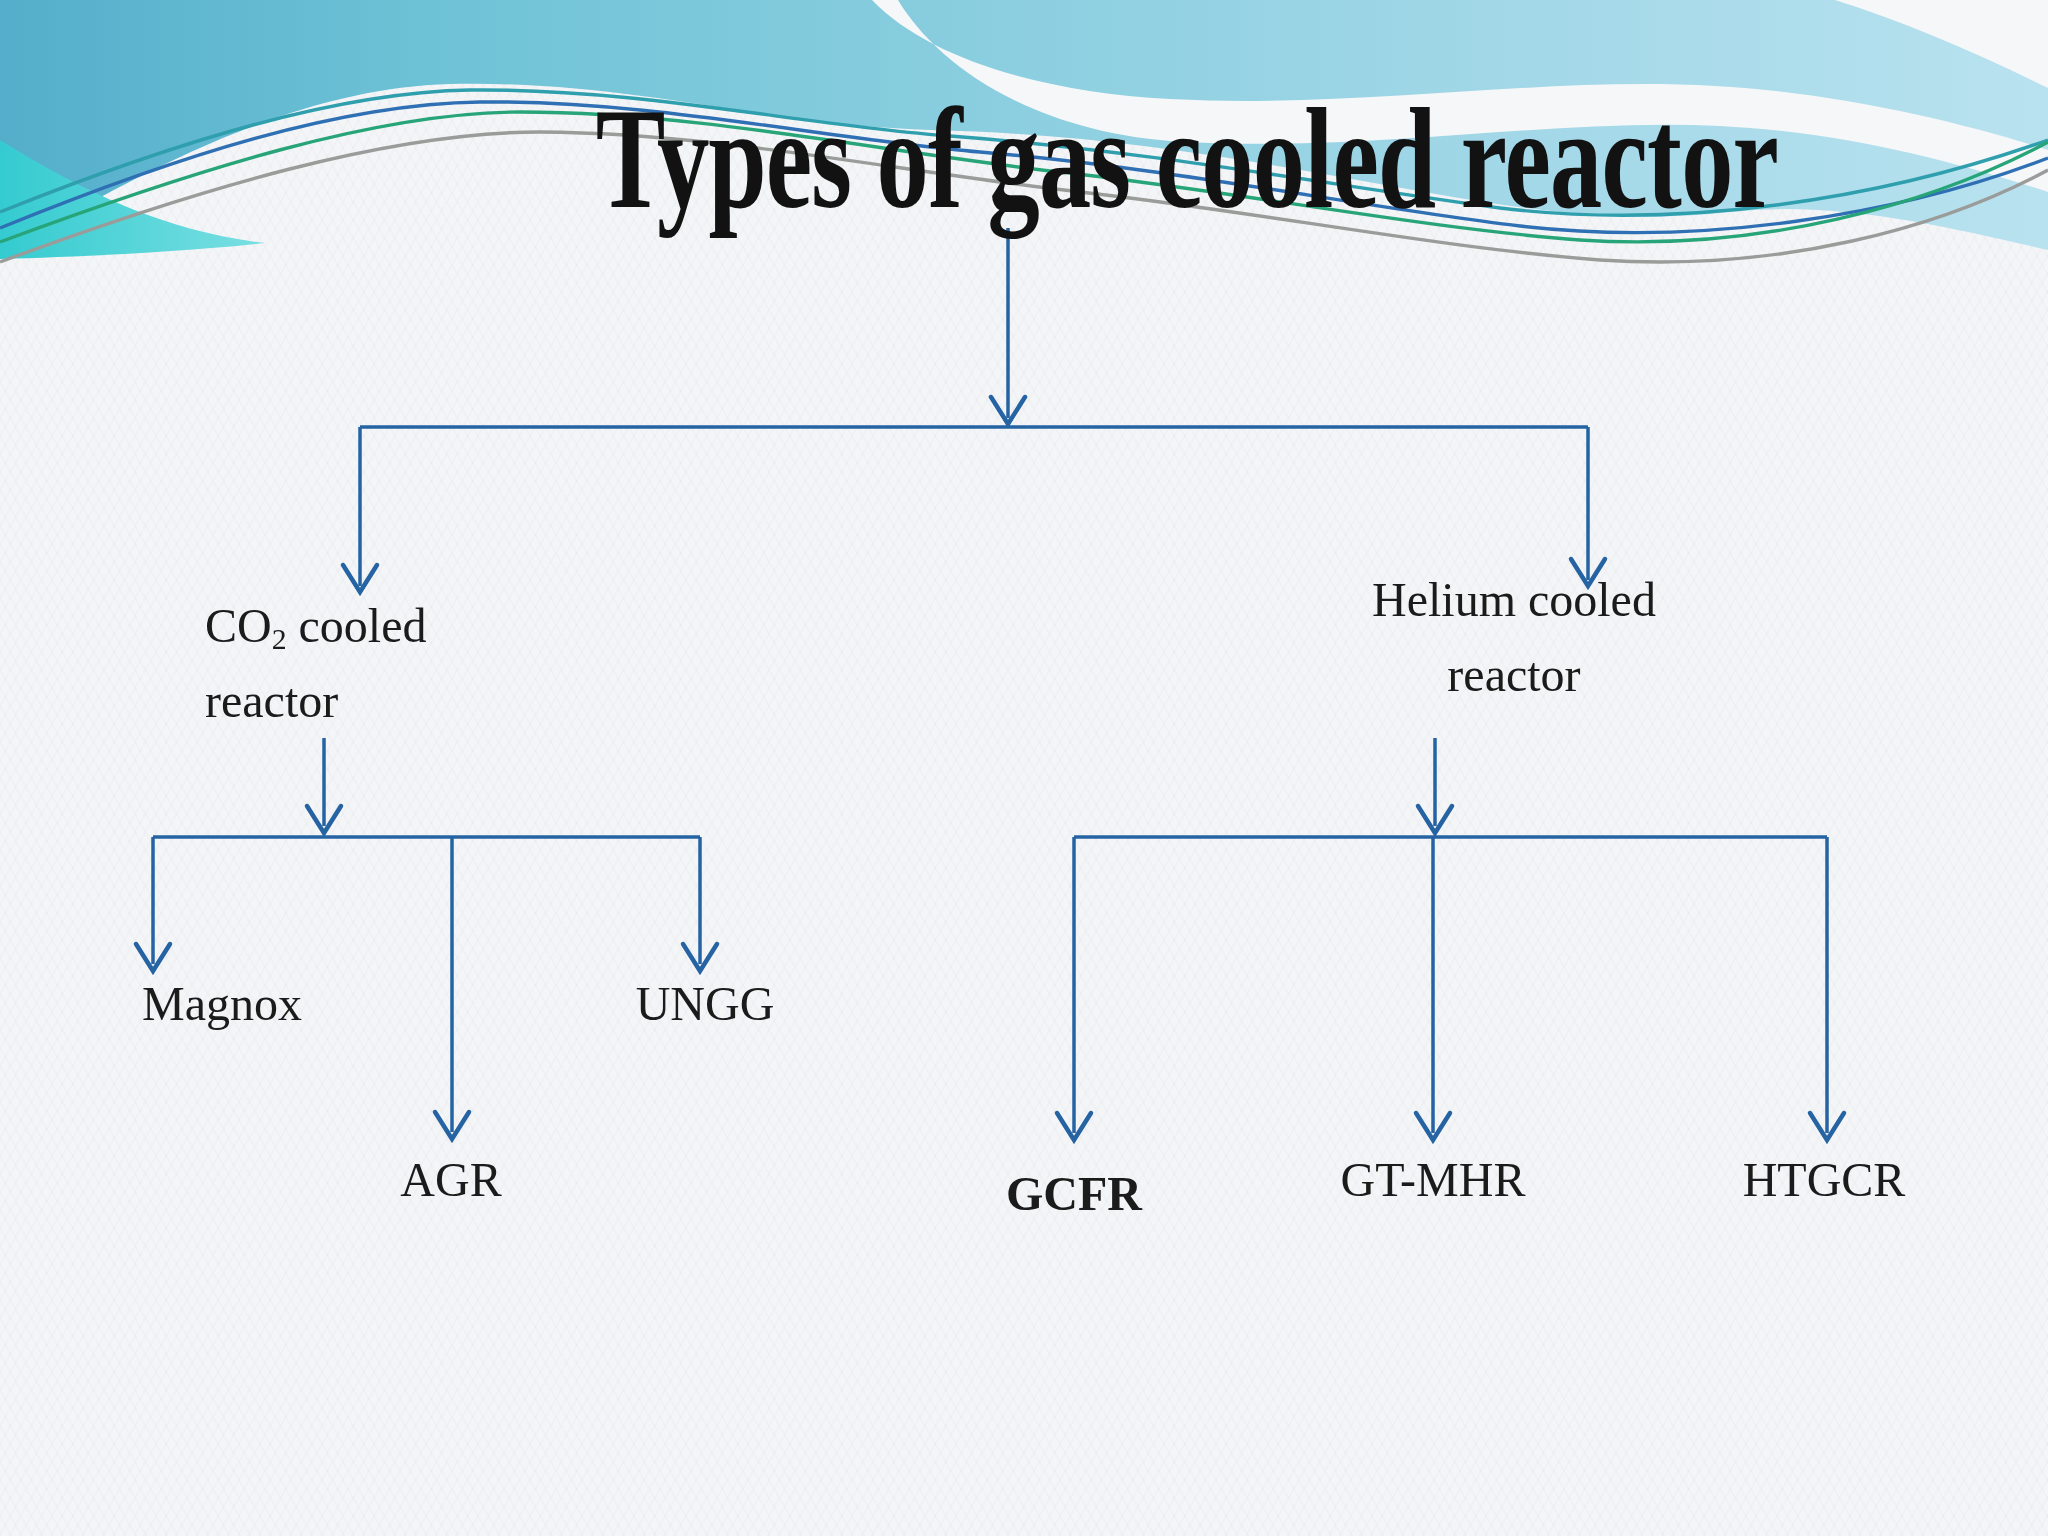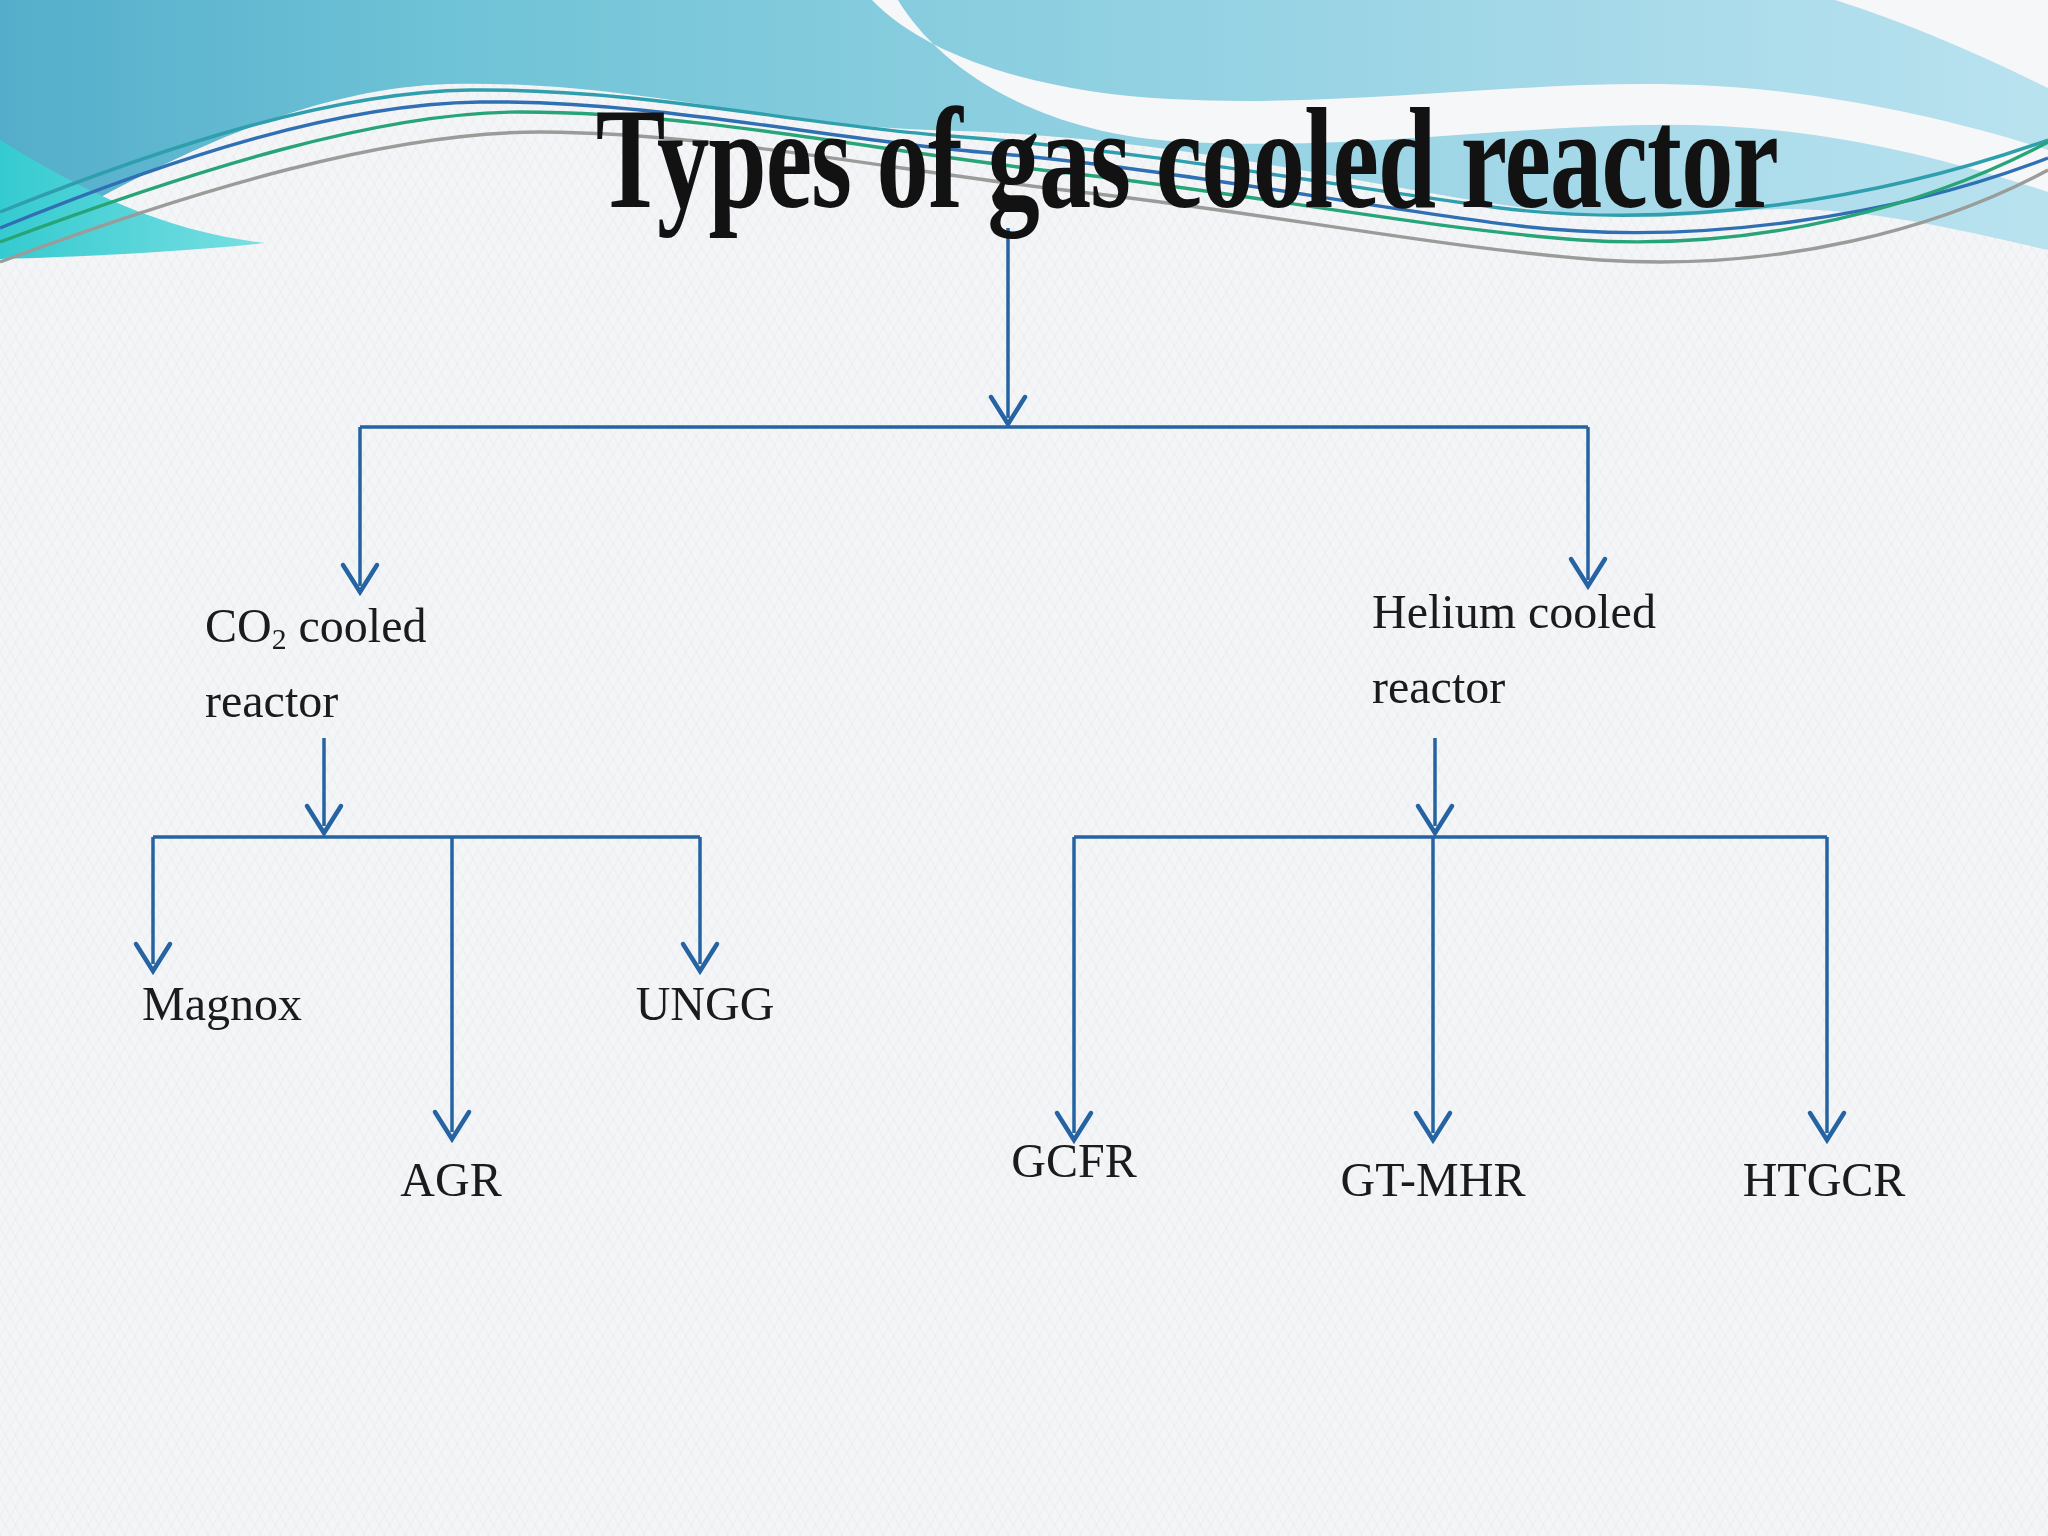--- a/index.html
+++ b/index.html
@@ -114,25 +114,25 @@
     </g>
   </svg>
 
   <div class="slide-title">Types of gas cooled reactor</div>
 
   <div class="node" style="left:205px;top:588px;">
     <span><span>CO</span><span class="sub">2</span><span> cooled</span></span><br>
     <span>reactor</span>
   </div>
 
-  <div class="node" style="left:1372px;top:574px;">
+  <div class="node" style="left:1372px;top:562px;text-align:center;">
     <span>Helium cooled</span><br>
     <span>reactor</span>
   </div>
 
   <div class="node centered" style="left:222px;top:966px;">Magnox</div>
   <div class="node centered" style="left:705px;top:966px;text-align:right;">UNGG</div>
   <div class="node centered" style="left:451px;top:1142px;">AGR</div>
-  <div class="node centered" style="left:1074px;top:1123px;">GCFR</div>
+  <div class="node centered" style="left:1074px;top:1156px;font-weight:bold;">GCFR</div>
   <div class="node centered" style="left:1824px;top:1142px;">HTGCR</div>
   <div class="node centered" style="left:1433px;top:1142px;">GT-MHR</div>
 
 </div>
 
 </body></html>

